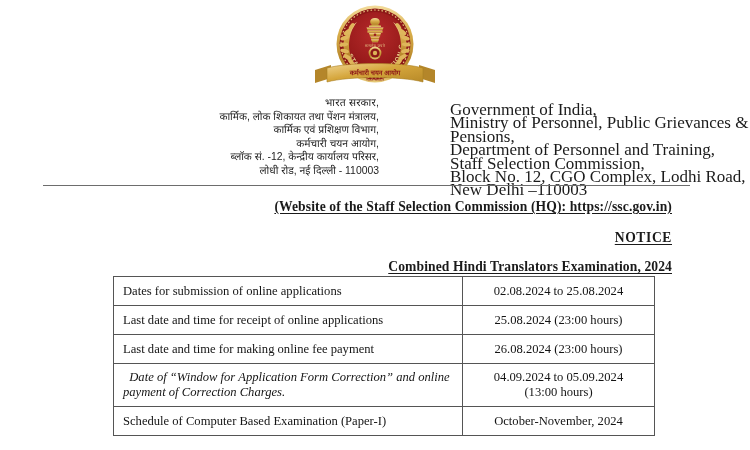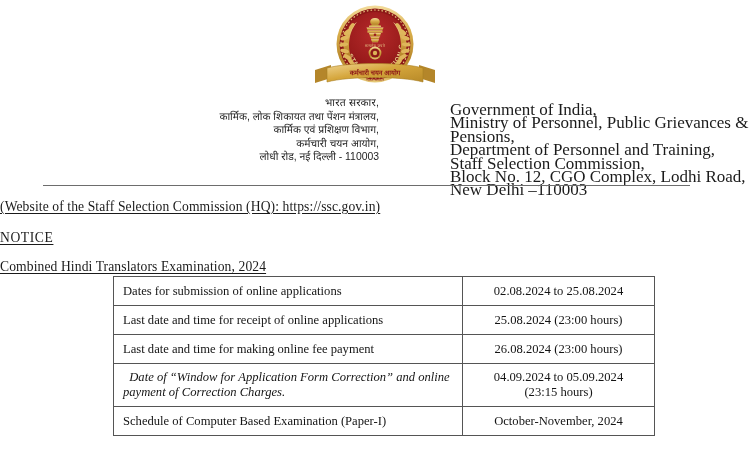--- a/index.html
+++ b/index.html
@@ -72,22 +72,22 @@
     width: 647px;
     height: 0;
     border-top: 1.6px solid #6d6d6d;
   }
 
   
   .heading {
     position: absolute;
     left: 0;
     width: 672px;
-    text-align: left;
-    font-weight: normal;
+    text-align: right;
+    font-weight: bold;
   }
   .heading span {
     text-decoration: underline;
     text-underline-offset: 2px;
   }
   .h-website {
     top: 199px;
     font-size: 13.6px;
     letter-spacing: .1px;
   }
@@ -226,20 +226,21 @@
       </g>
     </svg>
   </div>
 
   <div class="address-row">
     <div class="addr-hindi">
       <div class="l1">भारत सरकार,</div>
       <div>कार्मिक, लोक शिकायत तथा पेंशन मंत्रालय,</div>
       <div>कार्मिक एवं प्रशिक्षण विभाग,</div>
       <div>कर्मचारी चयन आयोग,</div>
+      <div>ब्लॉक सं. -12, केन्द्रीय कार्यालय परिसर,</div>
       <div>लोधी रोड, नई दिल्ली - 110003</div>
     </div>
     <div class="addr-english">
       <div>Government of India,</div>
       <div>Ministry of Personnel, Public Grievances &amp; Pensions,</div>
       <div>Department of Personnel and Training,</div>
       <div>Staff Selection Commission,</div>
       <div>Block No. 12, CGO Complex, Lodhi Road,</div>
       <div>New Delhi –110003</div>
     </div>
@@ -268,21 +269,21 @@
         <td class="value">25.08.2024 (23:00 hours)</td>
       </tr>
       <tr>
         <td class="label">Last date and time for making online fee payment</td>
         <td class="value">26.08.2024 (23:00 hours)</td>
       </tr>
       <tr class="tall">
         <td class="label justified">Date of “Window for Application Form  Correction” and online payment of Correction Charges.</td>
         <td class="value">
           <div>04.09.2024 to 05.09.2024</div>
-          <div>(23:15 hours)</div>
+          <div>(13:00 hours)</div>
         </td>
       </tr>
       <tr>
         <td class="label">Schedule of Computer Based Examination (Paper-I)</td>
         <td class="value">October-November, 2024</td>
       </tr>
     </tbody>
   </table>
 
 </div>

